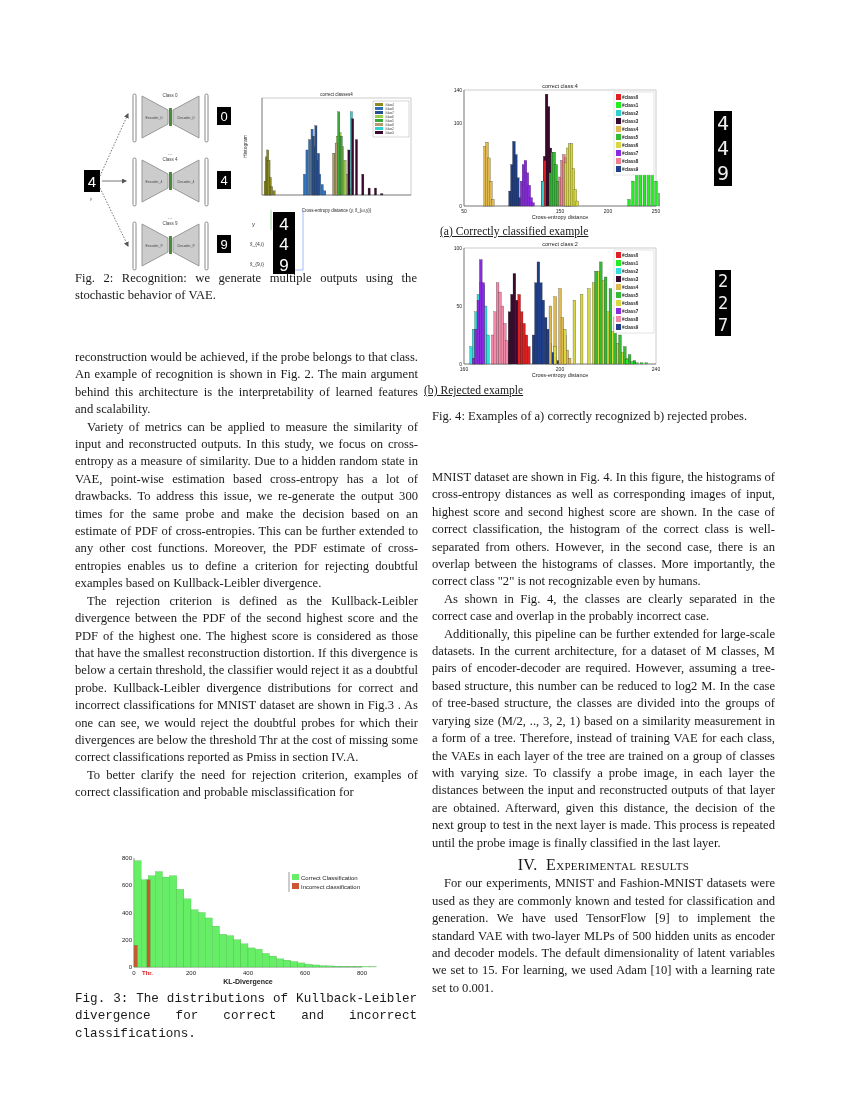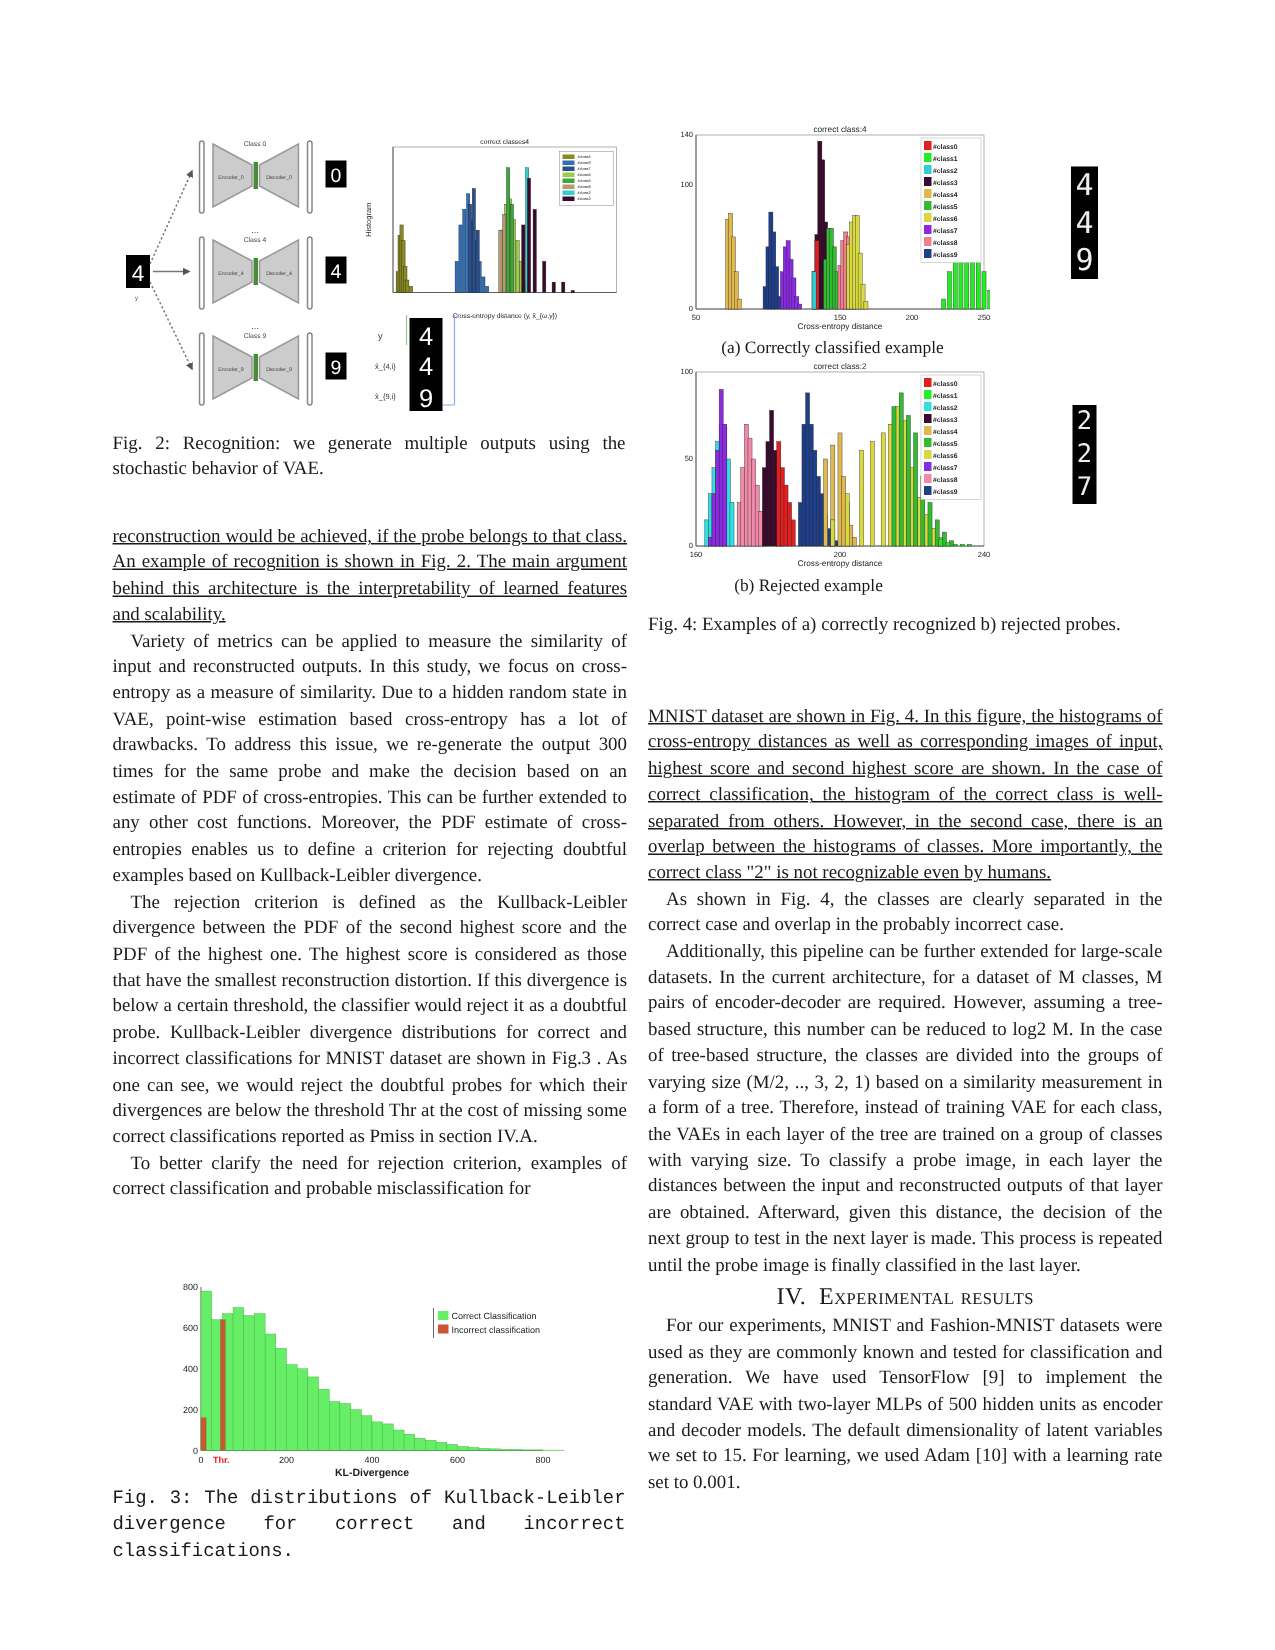--- a/index.html
+++ b/index.html
@@ -1,22 +1,22 @@
 <!DOCTYPE html>
 <html><head>
 <meta charset="utf-8">
 <style>
   html,body{margin:0;padding:0;background:#fff;}
   body{width:850px;height:1100px;position:relative;overflow:hidden;font-family:"Liberation Serif","DejaVu Serif",serif;color:#1a1a1a;}
   .abs{position:absolute;}
   .col{position:absolute;width:343px;font-size:12.6px;line-height:17.4px;text-align:justify;}
   .col p{margin:0;text-indent:12px;}
-  .col p.noind{text-indent:0;text-decoration:underline;}
+  .col p.noind{text-indent:0;}
   .caption{font-size:12.6px;line-height:17.4px;text-align:justify;}
-  .subcap{font-size:11.6px;text-align:center;}
+  .subcap{font-size:11.6px;text-decoration:underline;}
   .sec{text-align:center;font-size:16px;letter-spacing:0.3px;margin:4px 0 2px;}
   .sc{font-variant:small-caps;}
   svg text{font-family:"Liberation Sans","DejaVu Sans",sans-serif;}
   .digit{background:#000;color:#eee;font-family:"DejaVu Sans Mono",monospace;text-align:center;}
 </style>
 </head>
 <body>
 
 <div class="abs" style="left:80px;top:88px;width:160px;height:185px;">
   <svg width="160" height="185" viewBox="0 0 160 185">
@@ -149,21 +149,21 @@
     <text x="2" y="16" font-size="6" fill="#333" font-family="Liberation Serif,serif">y</text>
     <text x="0" y="36" font-size="5" fill="#333" font-family="Liberation Serif,serif">x̂_{4,i}</text>
     <text x="0" y="56" font-size="5" fill="#333" font-family="Liberation Serif,serif">x̂_{9,i}</text>
     <rect x="23" y="2" width="22" height="62" fill="#000"></rect>
     <text x="34" y="20" font-size="17" text-anchor="middle" fill="#fff">4</text>
     <text x="34" y="40" font-size="17" text-anchor="middle" fill="#fff">4</text>
     <text x="34" y="61" font-size="17" text-anchor="middle" fill="#fff">9</text>
   </svg>
 </div>
 
-<div class="abs caption" style="left:75px;top:287px;width:342px;font-family:Liberation Serif, serif;">Fig. 2: Recognition: we generate multiple outputs using the stochastic behavior of VAE.</div>
+<div class="abs caption" style="left:75px;top:270px;width:342px;font-family:Liberation Serif, serif;">Fig. 2: Recognition: we generate multiple outputs using the stochastic behavior of VAE.</div>
 
 <div class="abs" style="left:450px;top:82px;width:210px;height:140px;">
   <svg id="chart-fig4a" width="210" height="140">
       <rect x="14" y="8" width="192" height="116" fill="#fff" stroke="#999" stroke-width="0.5"></rect>
       <line x1="14" y1="124" x2="206" y2="124" stroke="#555" stroke-width="0.6"></line>
       <line x1="14" y1="8" x2="14" y2="124" stroke="#555" stroke-width="0.6"></line>
       <rect x="33.74857142857143" y="64.34285714285716" width="2.742857142857143" height="59.657142857142844" fill="#e0b850" stroke="#222" stroke-width="0.25"></rect>
       <rect x="35.668571428571425" y="60.199999999999996" width="2.742857142857143" height="63.800000000000004" fill="#e0b850" stroke="#222" stroke-width="0.25"></rect>
       <rect x="37.58857142857143" y="75.94285714285715" width="2.742857142857143" height="48.05714285714285" fill="#e0b850" stroke="#222" stroke-width="0.25"></rect>
       <rect x="39.50857142857143" y="99.14285714285714" width="2.742857142857143" height="24.85714285714286" fill="#e0b850" stroke="#222" stroke-width="0.25"></rect>

